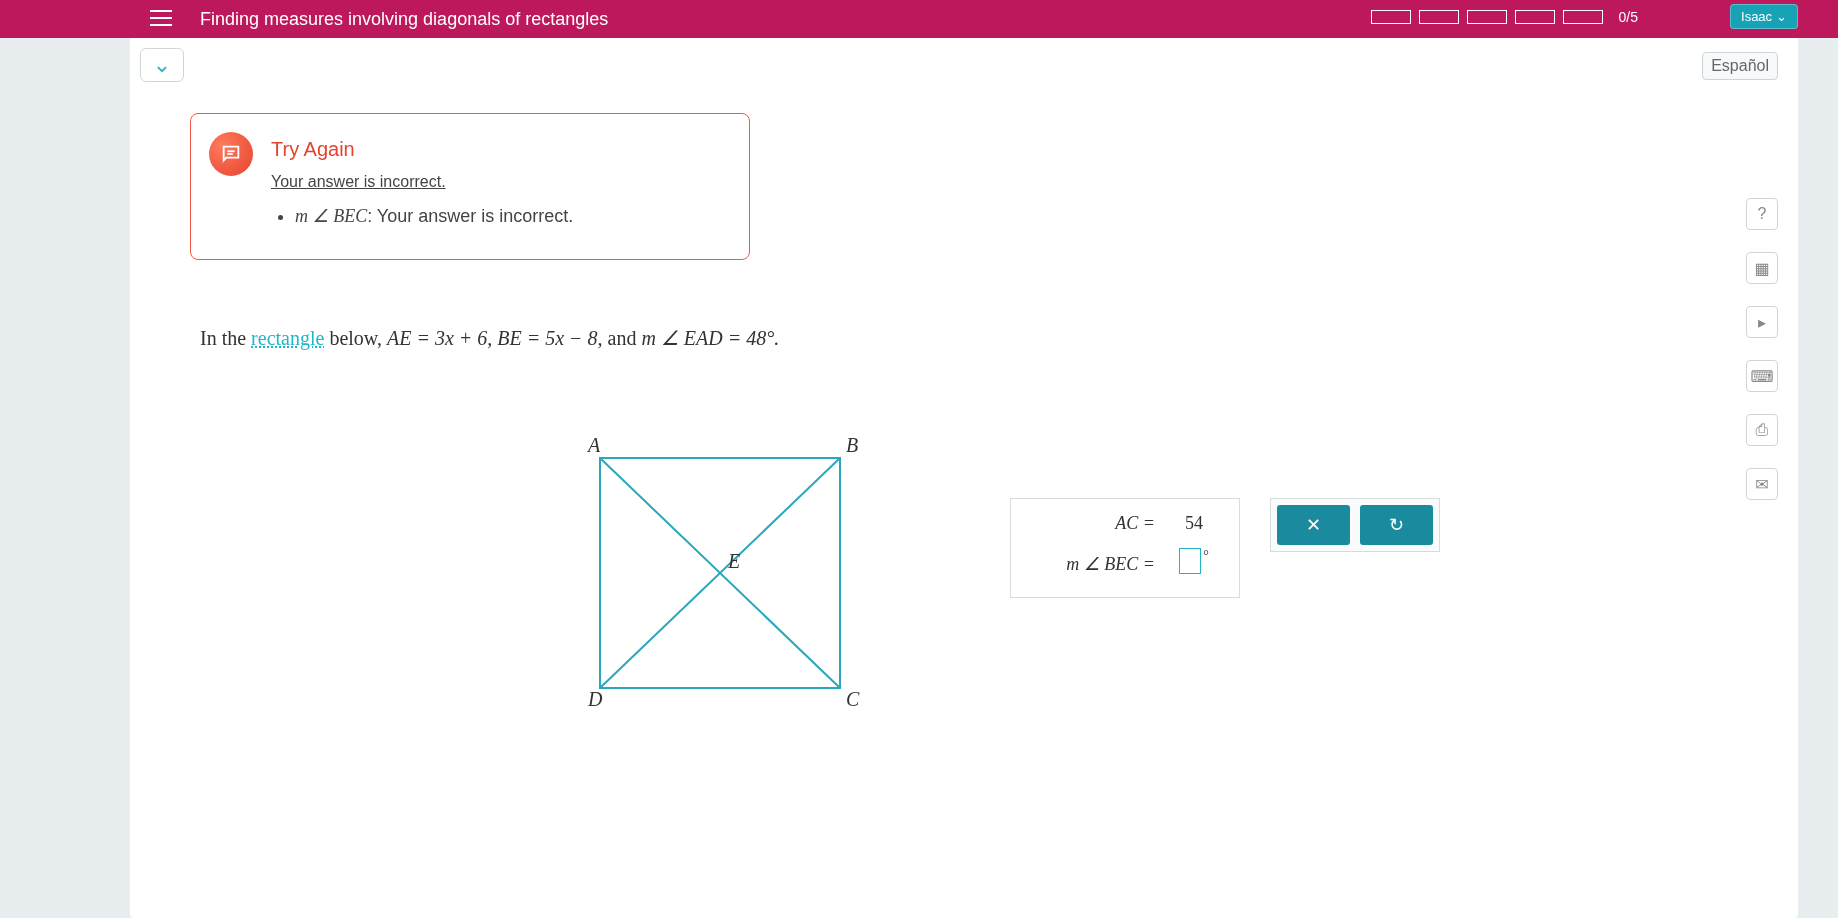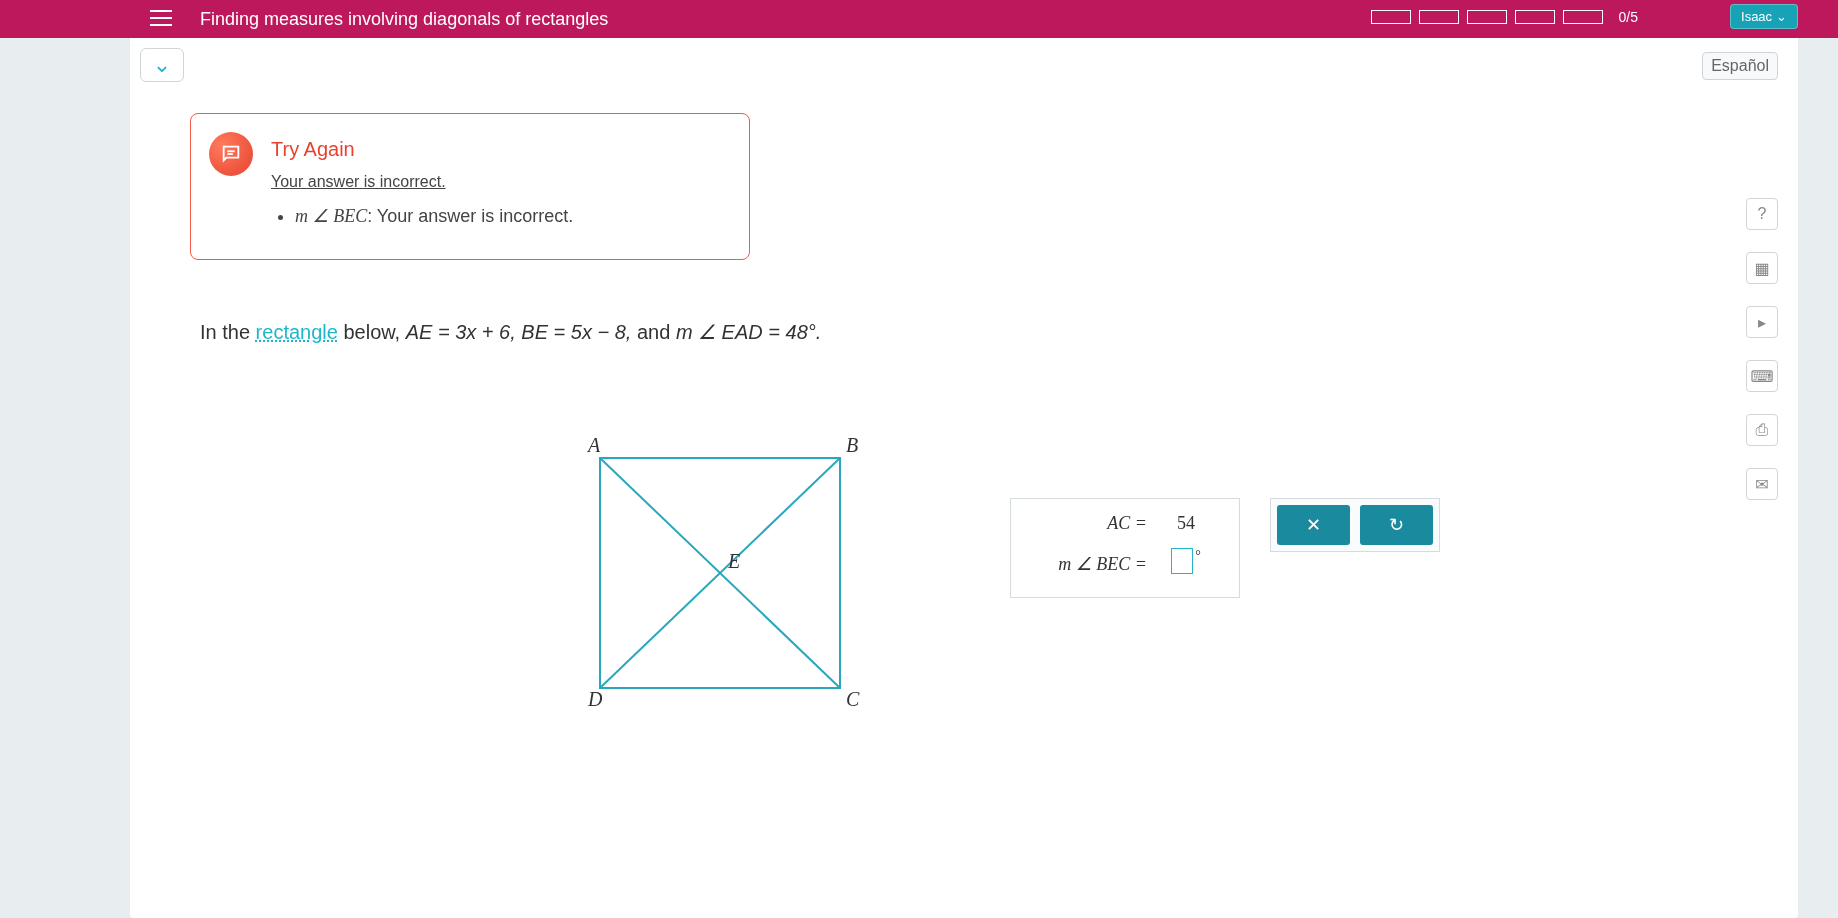--- a/index.html
+++ b/index.html
@@ -91,37 +91,37 @@
       width: 44px; height:44px; border-radius:50%;
       background: radial-gradient(circle at 30% 30%, #ff7a5c, #e6432f);
       display:flex; align-items:center; justify-content:center;
       color:#fff;
     }
     .feedback-title { color:#e6432f; font-size:20px; margin-bottom:12px; }
     .feedback-sub { color:#444; font-size:16px; margin-bottom:14px;text-decoration:underline; }
     .feedback-list { list-style: disc; margin-left: 24px; color:#444; font-size:18px; }
     .feedback-list .math { font-style: italic; font-family: 'Times New Roman', serif; }
     .problem-text {
-      position:absolute; left: 70px; top: 276px;
-      font-size: 20px; color:#333; font-family: Liberation Sans, sans-serif;
+      position:absolute; left: 70px; top: 282px;
+      font-size: 20px; color:#333; font-family: Liberation Serif, serif;
       line-height: 1.8;
     }
     .problem-text .link { color:#1fb6c9; text-decoration: underline dotted; cursor:pointer;}
     .problem-text .it { font-style: italic; }
     .diagram {
       position:absolute; left: 430px; top: 390px;
       width: 320px; height: 300px;
     }
     .diagram svg { width:100%; height:100%; }
     .diag-label { font-family:'Times New Roman', serif; font-style:italic; font-size:20px; fill:#333; }
     .answer-box {
       position:absolute; left: 880px; top: 460px;
       width: 230px; height: 100px;
       border:1px solid #d6dbde; background:#fff;
-      padding: 14px 28px;
+      padding: 14px 20px;
       font-family:'Times New Roman', serif; font-size:18px; color:#333;
     }
     .answer-row { display:flex; align-items:center; justify-content:flex-end; gap:14px; margin-bottom:14px;}
     .answer-row .label { font-style: italic; }
     .answer-row .val { width: 50px; text-align:center; }
     .blank-input {
       width: 22px; height: 26px; border:1px solid #1fb6c9; display:inline-block;
     }
     .deg { font-size:14px; vertical-align: top; margin-left:2px;}
     .action-bar {

